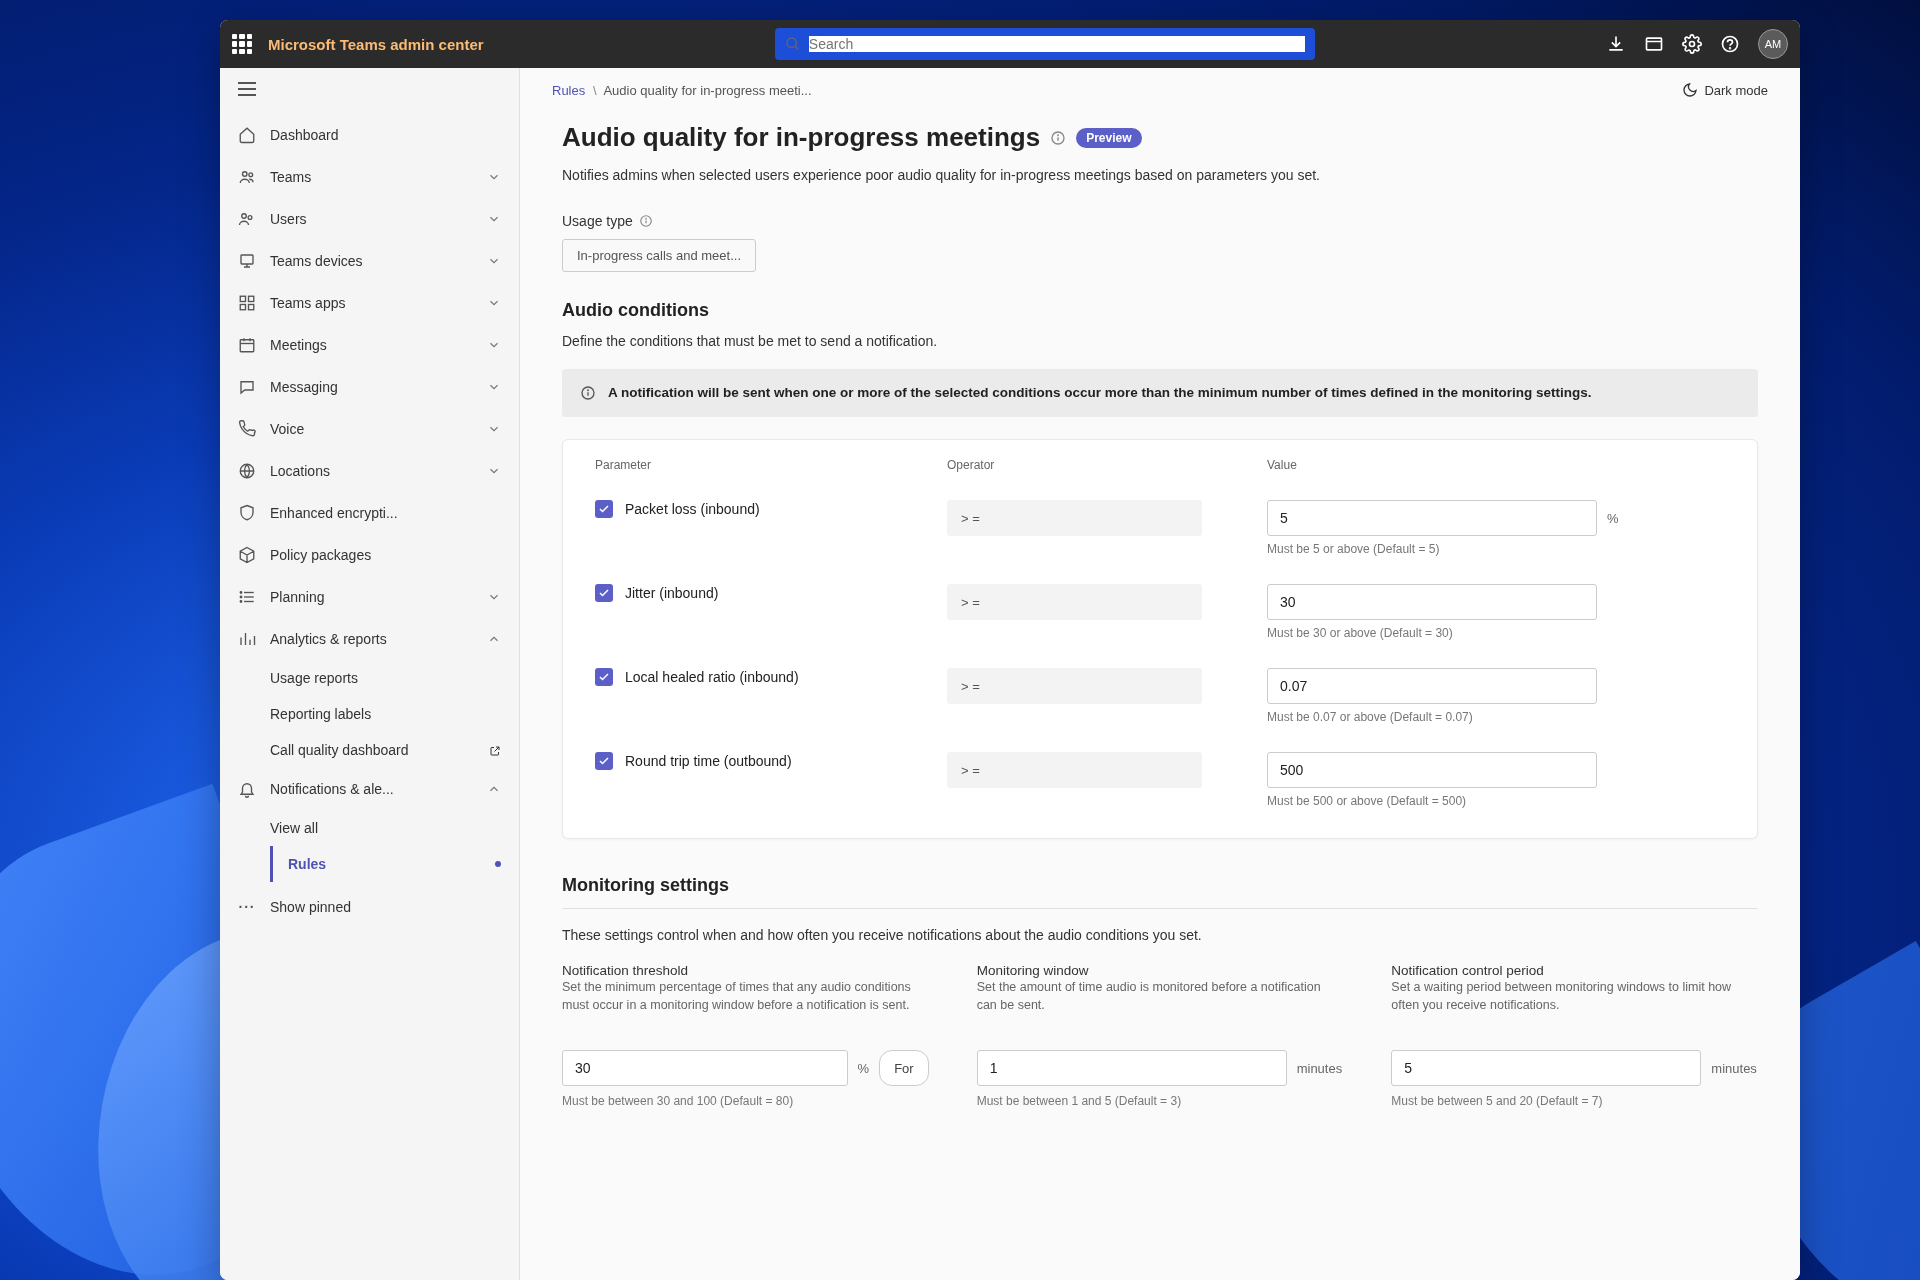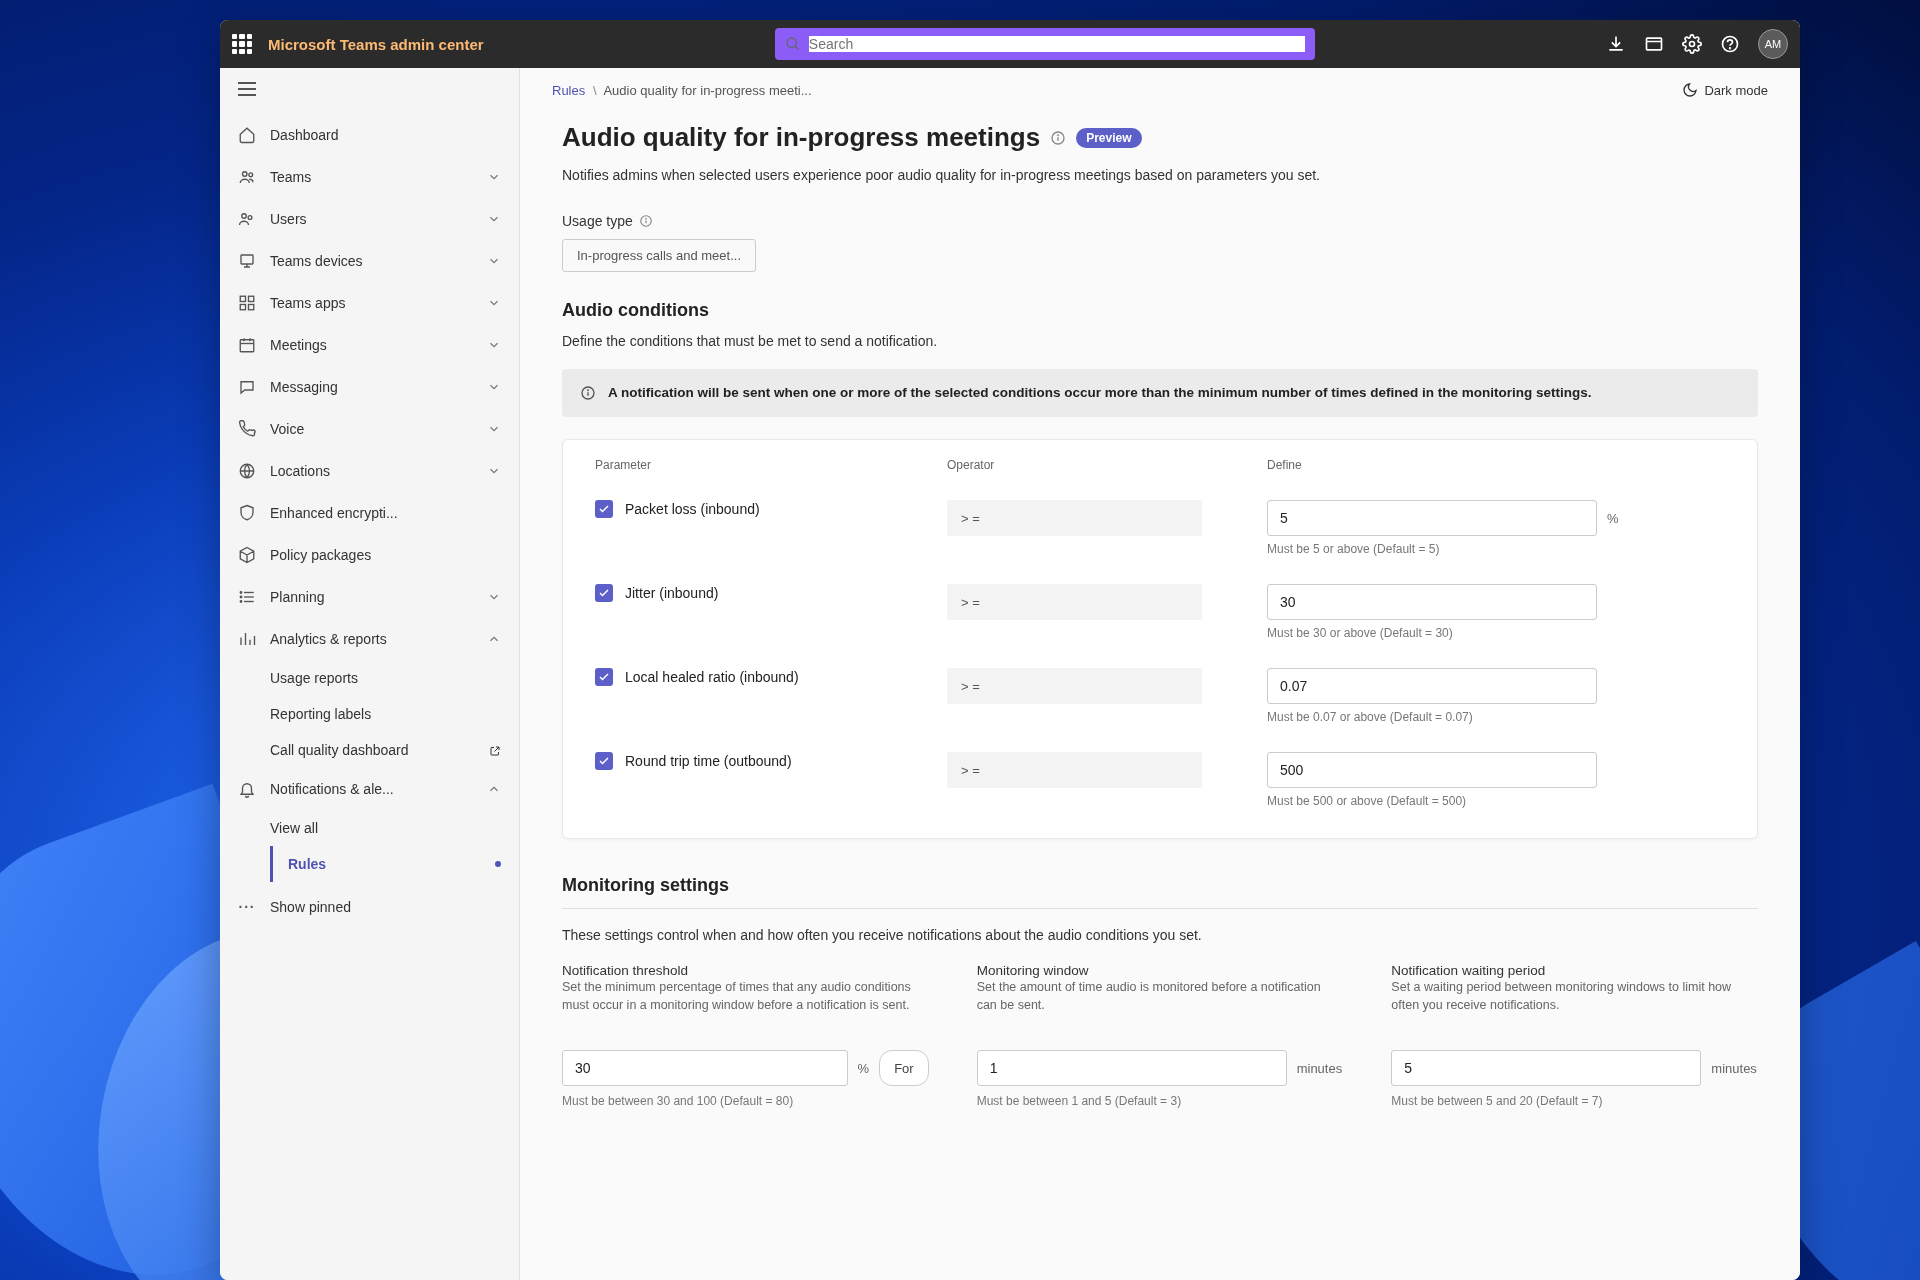--- a/index.html
+++ b/index.html
@@ -11,21 +11,21 @@
 .p3 { width: 280px; height: 380px; background: linear-gradient(135deg, #1a5be0 0%, #0a3cb8 100%); left: 300px; bottom: 0; transform: rotate(40deg); opacity: 0.8; }
 .p4 { position: absolute; width: 250px; height: 350px; background: linear-gradient(135deg, #2b6ee8 0%, #1a5be0 100%); right: -100px; bottom: -50px; transform: rotate(-30deg); border-radius: 50% 0 50% 50%; opacity: 0.7; }
 
 .app-window { position: absolute; top: 20px; left: 220px; right: 100px; width: 1580px; height: 1260px; background: #f5f5f5; border-radius: 8px; overflow: hidden; box-shadow: 0 10px 40px rgba(0,0,0,0.3); display: flex; flex-direction: column; }
 
 .topbar { height: 48px; background: #2b2b2b; display: flex; align-items: center; padding: 0 12px; gap: 16px; }
 .waffle-icon { width: 20px; height: 20px; display: grid; grid-template-columns: repeat(3, 1fr); grid-template-rows: repeat(3, 1fr); gap: 2px; cursor: pointer; }
 .waffle-icon span { background: #fff; border-radius: 1px; }
 .app-title { color: #fdba74; font-size: 15px; font-weight: 600; }
 .search-wrap { flex: 1; display: flex; justify-content: center; }
-.search-box { width: 540px; height: 32px; background: #8b5cf6; border-radius: 4px; display: flex; align-items: center; padding: 0 10px; gap: 8px; }
+.search-box { width: 540px; height: 32px; background: #1d4ed8; border-radius: 4px; display: flex; align-items: center; padding: 0 10px; gap: 8px; }
 .search-icon { width: 16px; height: 16px; }
 .search-box input { border: none; outline: none; flex: 1; font-size: 14px; color: #333; }
 .topbar-actions { display: flex; align-items: center; gap: 18px; }
 .action-icon { width: 20px; height: 20px; color: #fff; cursor: pointer; display: flex; align-items: center; justify-content: center; }
 .avatar { width: 30px; height: 30px; border-radius: 50%; background: #5b5b5b; border: 1px solid #999; color: #fff; font-size: 11px; display: flex; align-items: center; justify-content: center; cursor: pointer; }
 
 .body-area { flex: 1; display: flex; overflow: hidden; }
 .sidebar { width: 300px; background: #f5f5f5; border-right: 1px solid #e0e0e0; display: flex; flex-direction: column; overflow-y: auto; }
 .hamburger { padding: 14px 18px; cursor: pointer; }
 .hamburger-icon { width: 18px; height: 14px; display: flex; flex-direction: column; justify-content: space-between; }
@@ -407,21 +407,21 @@
               <line x1="12" y1="11" x2="12" y2="16"></line>
               <circle cx="12" cy="8" r="0.5" fill="#555"></circle>
             </svg>
           <span>A notification will be sent when one or more of the selected conditions occur more than the minimum number of times defined in the monitoring settings.</span>
         </div>
 
         <div class="conditions-card">
           <div class="cond-header">
             <div class="col-param">Parameter</div>
             <div class="col-op">Operator</div>
-            <div class="col-val">Define</div>
+            <div class="col-val">Value</div>
           </div>
           <div id="cond-rows">
               <div class="cond-row">
     <div class="param-cell">
       <div class="checkbox">
                     <svg viewBox="0 0 24 24" fill="none" stroke="#fff" stroke-width="3">
                       <polyline points="4 12 9 17 20 6"></polyline>
                     </svg>
                   </div>
       <div class="param-label">Packet loss (inbound)</div>
@@ -518,21 +518,21 @@
             <div class="monitor-col">
     <div class="monitor-label">Monitoring window</div>
     <div class="monitor-desc">Set the amount of time audio is monitored before a notification can be sent.</div>
     <div class="monitor-input-row">
                 <input class="monitor-input" type="text" value="1" style="">
                 <span class="monitor-unit">minutes</span>
               </div>
     <div class="monitor-hint">Must be between 1 and 5 (Default = 3)</div>
             </div>
             <div class="monitor-col">
-    <div class="monitor-label">Notification waiting period</div>
+    <div class="monitor-label">Notification control period</div>
     <div class="monitor-desc">Set a waiting period between monitoring windows to limit how often you receive notifications.</div>
     <div class="monitor-input-row">
                 <input class="monitor-input" type="text" value="5" style="">
                 <span class="monitor-unit">minutes</span>
               </div>
     <div class="monitor-hint">Must be between 5 and 20 (Default = 7)</div>
             </div>
           </div>
       </div>
     </div>

